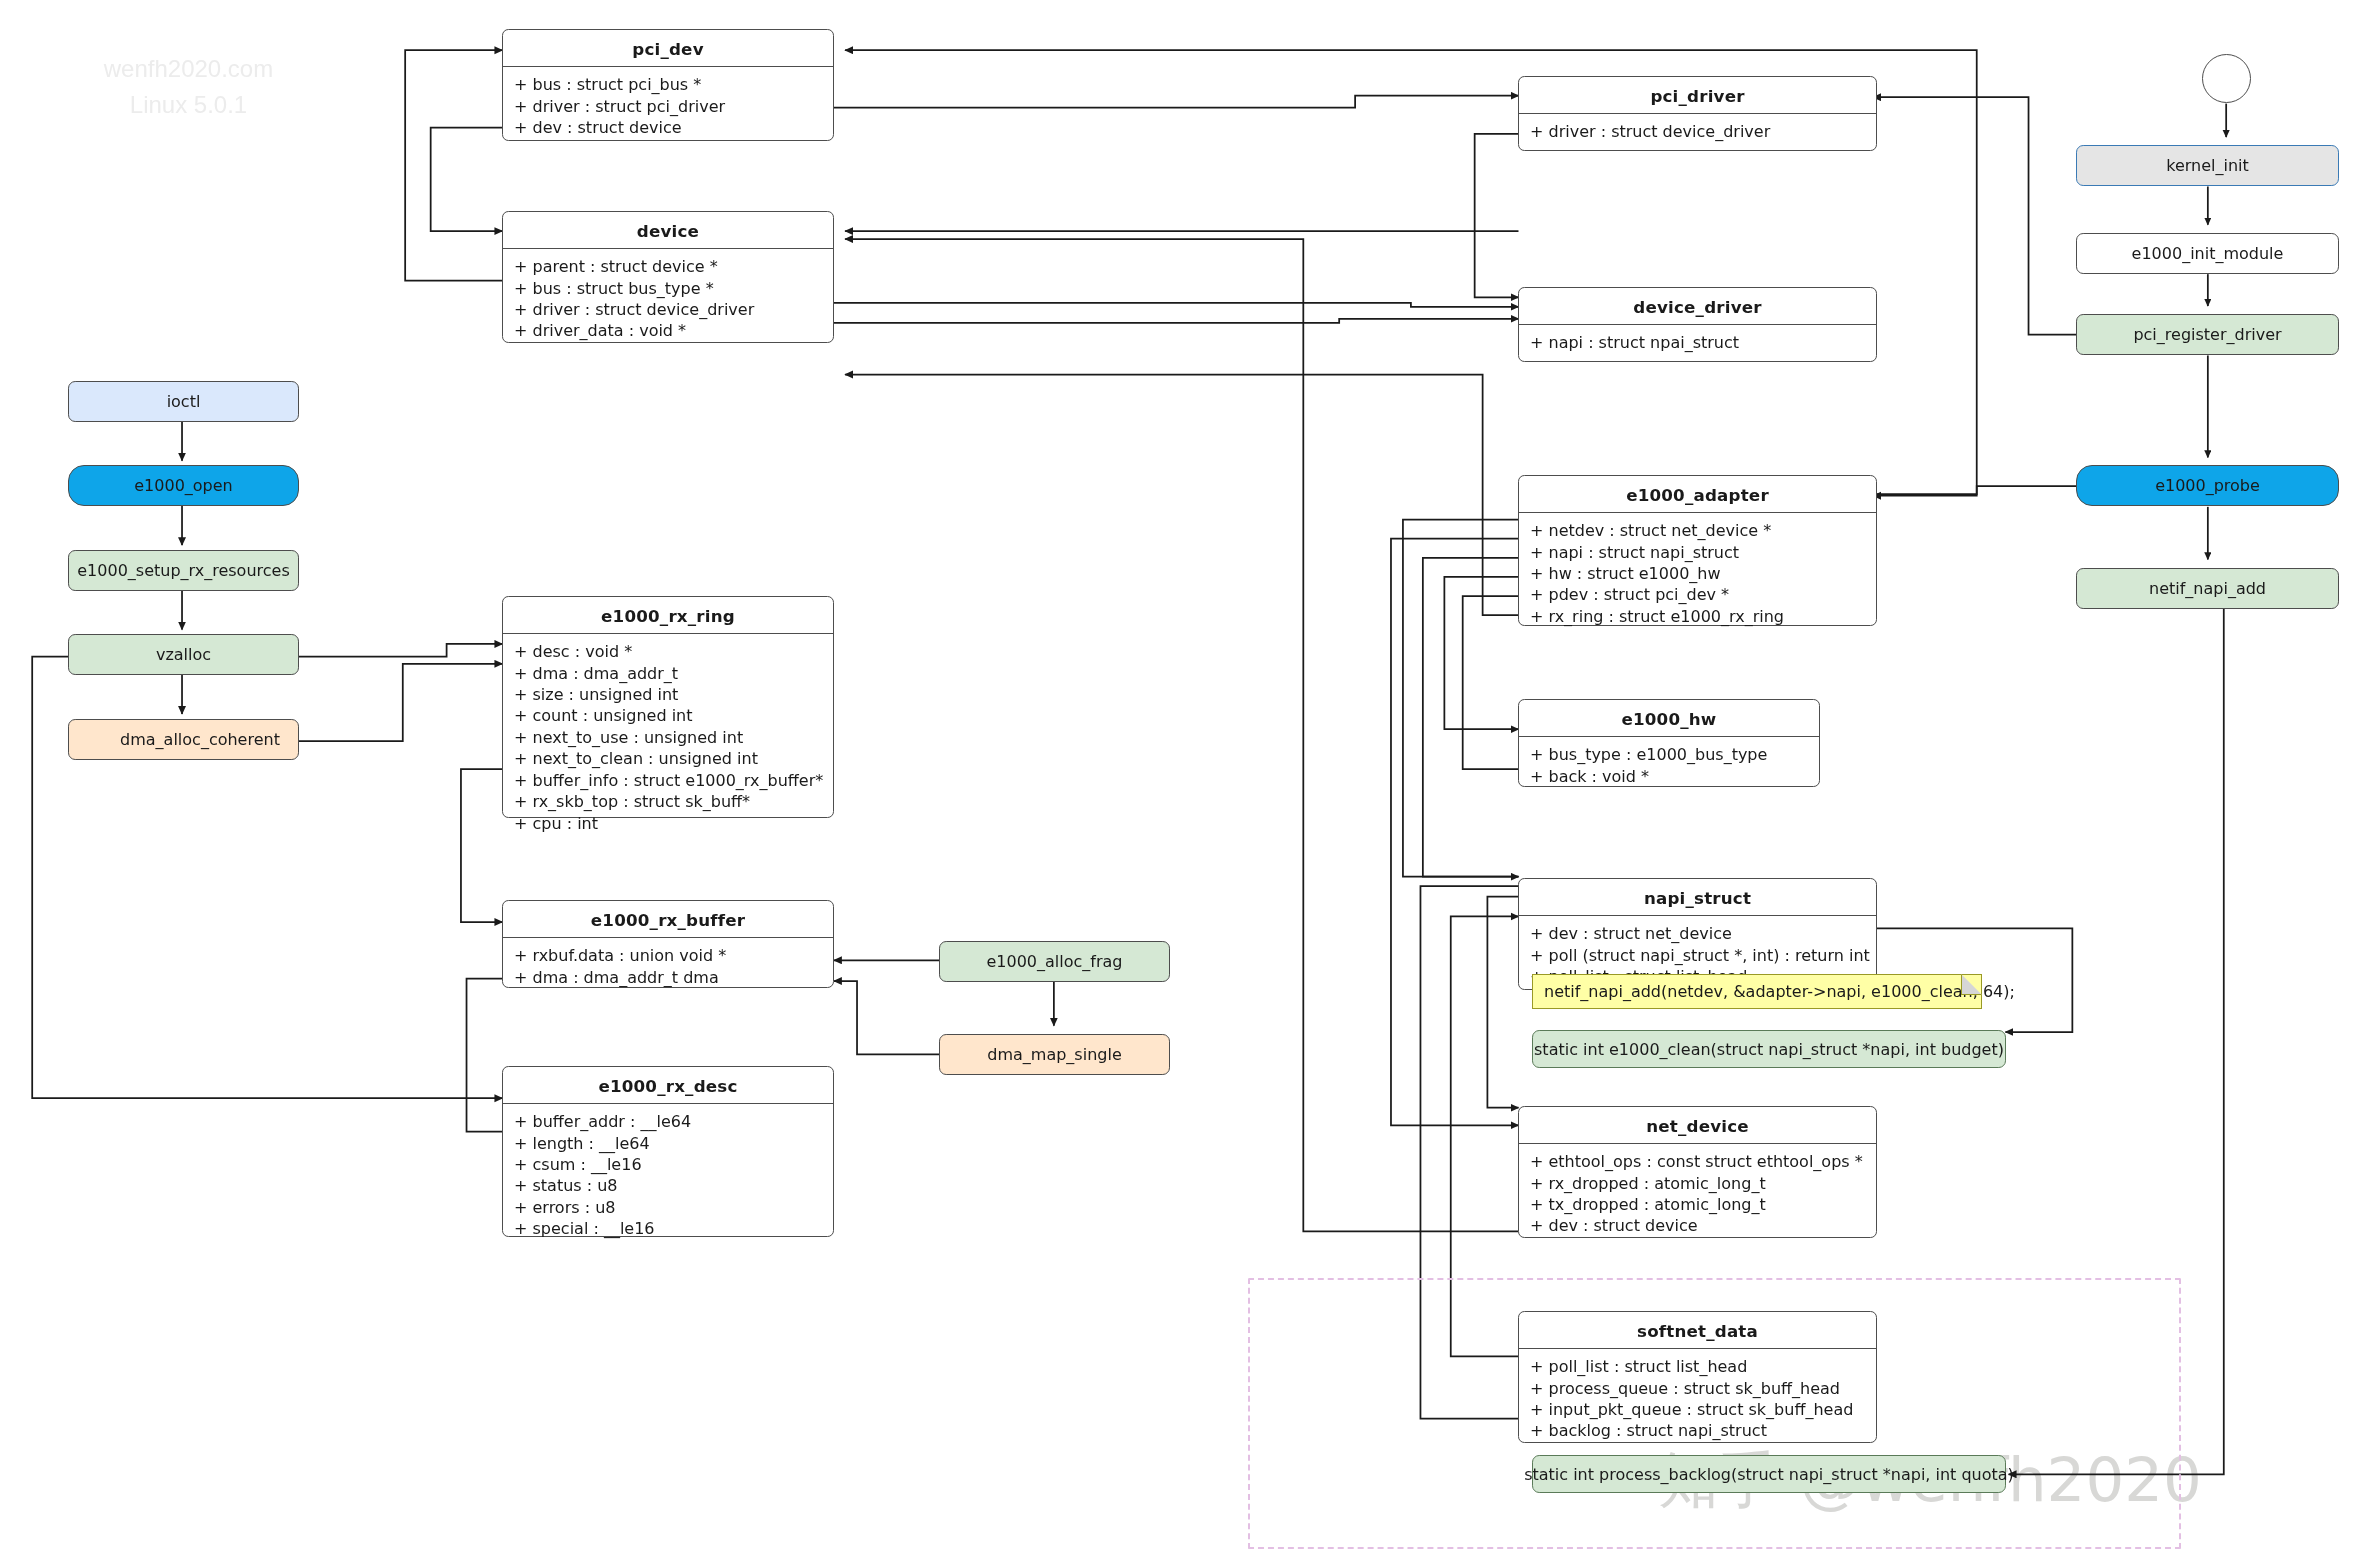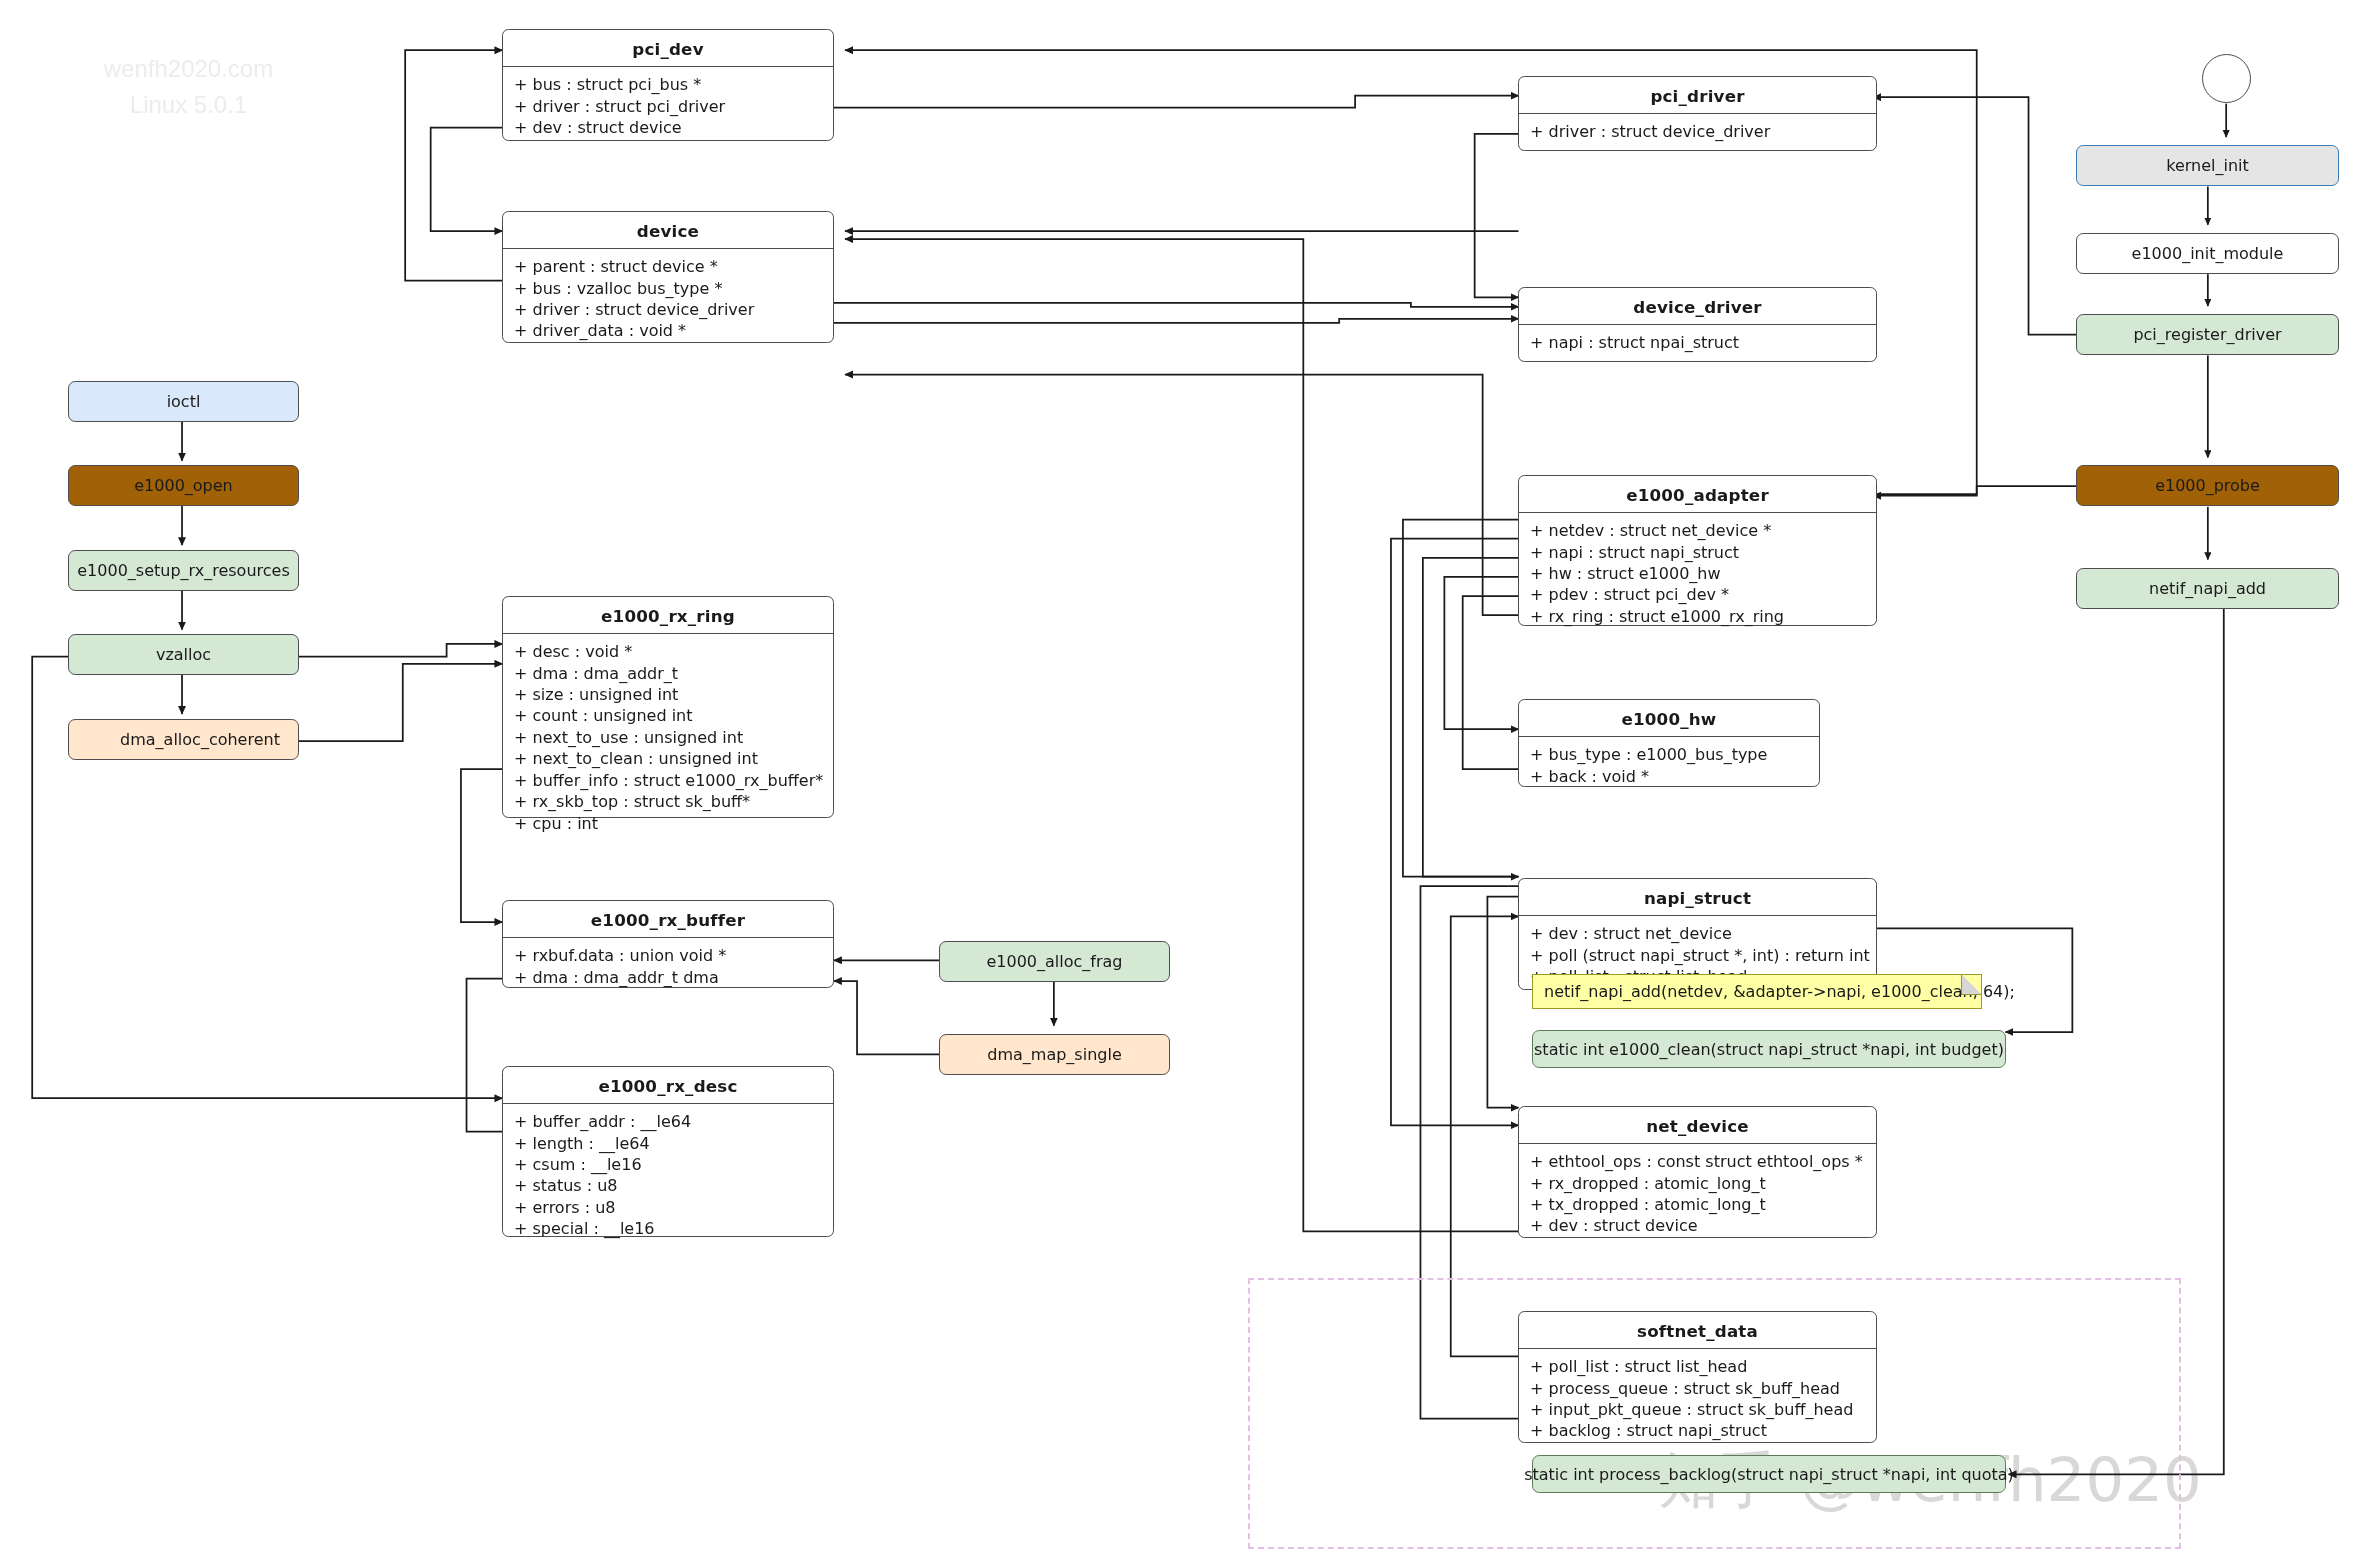--- a/index.html
+++ b/index.html
@@ -13,21 +13,21 @@
       padding:8.8px 4.8px 7.2px;border-bottom:1.6px solid #4d4d4d;letter-spacing:0.2px;}
   .umlbox .uml-attrs{padding:7.2px 11px 8px;}
   .umlbox .uml-attrs div{font-size:16px;line-height:1.34;color:#1a1a1a;white-space:nowrap;}
 
   
   .flownode{position:absolute;border:1.6px solid #4d4d4d;border-radius:7.2px;box-sizing:border-box;
       display:flex;align-items:center;justify-content:center;font-size:16px;color:#1a1a1a;
       text-align:center;padding:0 8px;}
   .c-blue{background:#dae8fc;}
   .c-blue-strong{background:#e5e5e5;border-color:#3a7ab5;}
-  .c-purple{background:#a16207;}
+  .c-purple{background:#0ea5e9;border-radius:16px;}
   .c-green{background:#d5e8d4;}
   .c-orange{background:#ffe6cc;}
   .c-white{background:#ffffff;}
 
   
   .codebar{position:absolute;border:1.6px solid #5a7a58;border-radius:7.2px;background:#d5e8d4;
       box-sizing:border-box;display:flex;align-items:center;justify-content:center;
       font-size:16px;color:#1a1a1a;padding:0 11px;white-space:nowrap;}
 
   
@@ -147,21 +147,21 @@
       <div>+ bus : struct pci_bus *</div>
       <div>+ driver : struct pci_driver</div>
       <div>+ dev : struct device</div>
     </div>
   </div>
 
   <div class="umlbox" style="left:502px;top:211px;width:332px;height:132px;">
     <div class="uml-title">device</div>
     <div class="uml-attrs">
       <div>+ parent : struct device *</div>
-      <div>+ bus : vzalloc bus_type *</div>
+      <div>+ bus : struct bus_type *</div>
       <div>+ driver : struct device_driver</div>
       <div>+ driver_data : void *</div>
     </div>
   </div>
 
   <div class="umlbox" style="left:502px;top:596px;width:332px;height:222px;">
     <div class="uml-title">e1000_rx_ring</div>
     <div class="uml-attrs">
       <div>+ desc : void *</div>
       <div>+ dma : dma_addr_t</div>

